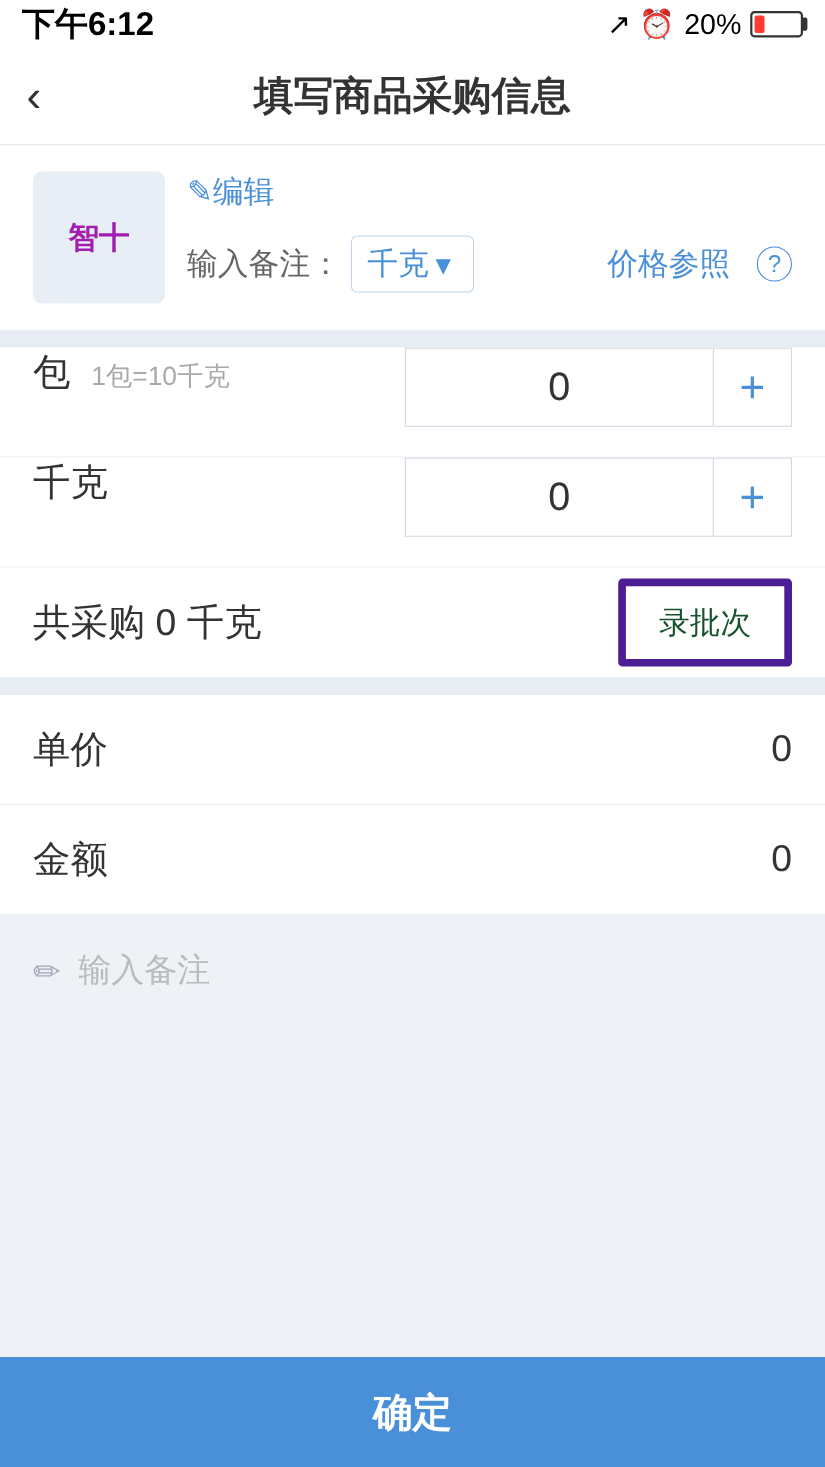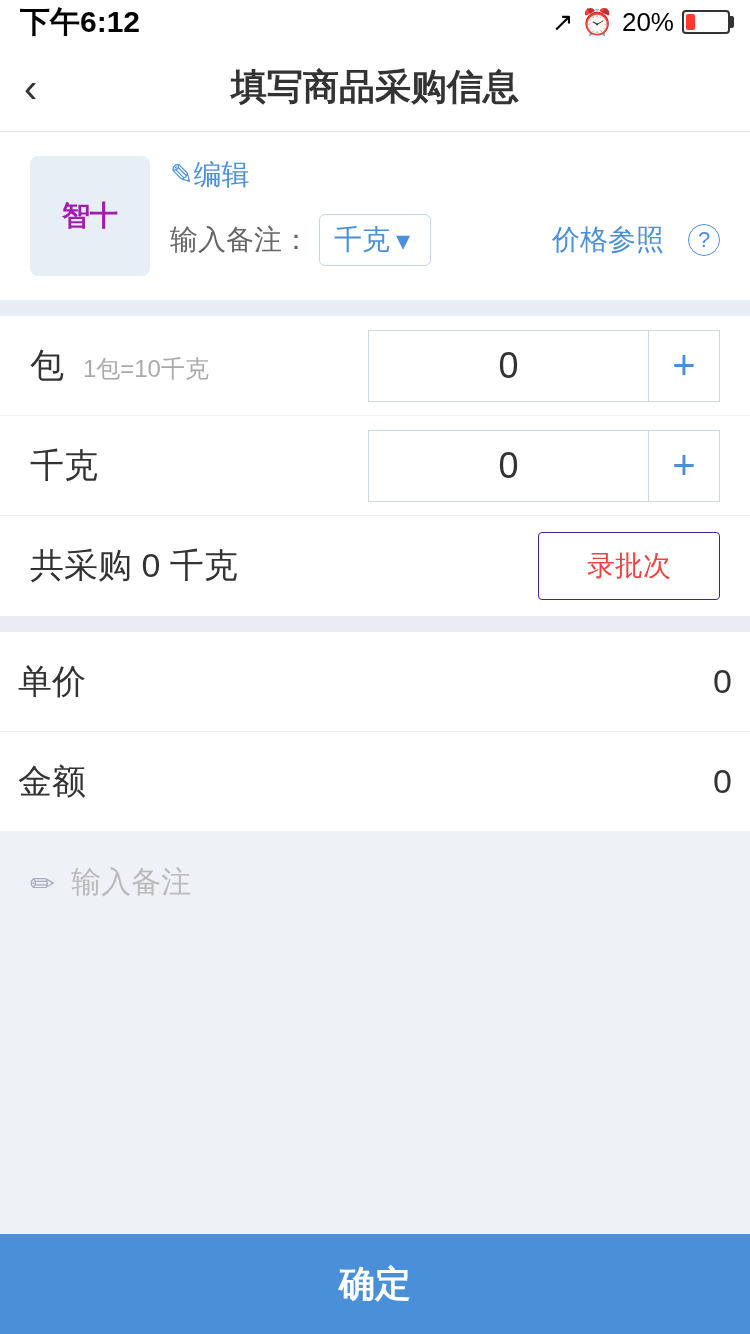--- a/index.html
+++ b/index.html
@@ -178,21 +178,21 @@
       height: 16px;
       background: #e8edf3;
     }
 
     
     .input-section {
       background: #fff;
     }
     .input-row {
       display: flex;
-      align-items: center;
+      align-items: flex-start;
       justify-content: space-between;
       padding: 0 30px;
       height: 100px;
       border-bottom: 1px solid #f0f0f0;
     }
     .input-row-label {
       font-size: 34px;
       color: #333;
     }
     .input-sublabel {
@@ -237,39 +237,39 @@
       justify-content: space-between;
       padding: 0 30px;
       height: 100px;
       background: #fff;
     }
     .total-label {
       font-size: 34px;
       color: #333;
     }
     .batch-btn {
-      border: 1px solid #4c1d95;
-      color: #ef4444;
-      background: #fff;
-      font-size: 28px;
-      padding: 14px 48px;
+      border: 7px solid #4c1d95;
+      color: #14532d;
+      background: #fff;
+      font-size: 28px;
+      padding: 14px 30px;
       border-radius: 4px;
       cursor: pointer;
     }
 
     
     .price-section {
       background: #fff;
       margin-top: 0;
     }
     .price-row {
       display: flex;
       align-items: center;
       justify-content: space-between;
-      padding: 0 18px;
+      padding: 0 30px;
       height: 100px;
       border-bottom: 1px solid #f0f0f0;
     }
     .price-row-label {
       font-size: 34px;
       color: #333;
     }
     .price-row-value {
       font-size: 34px;
       color: #333;

